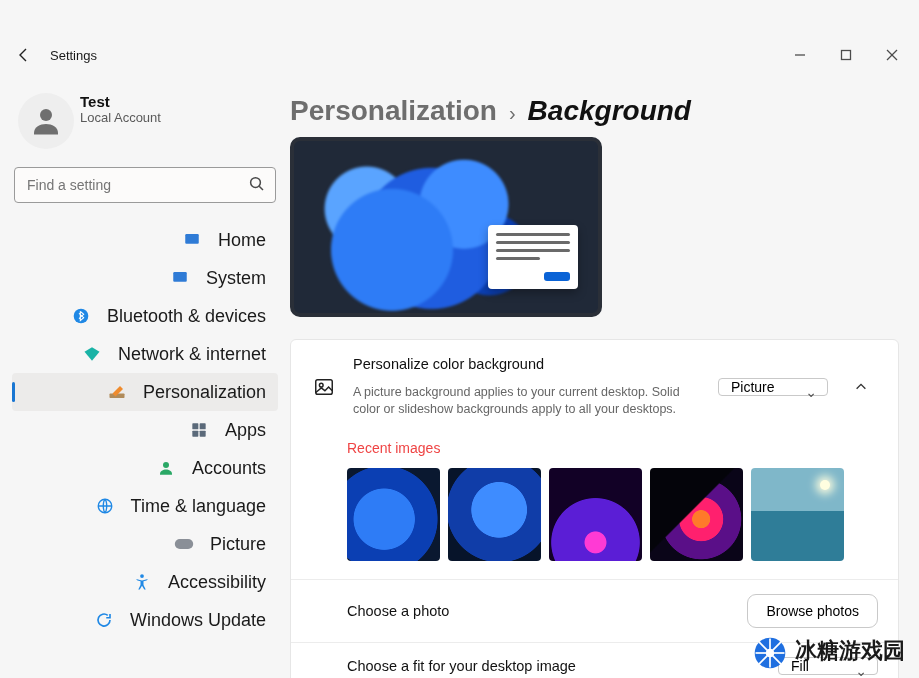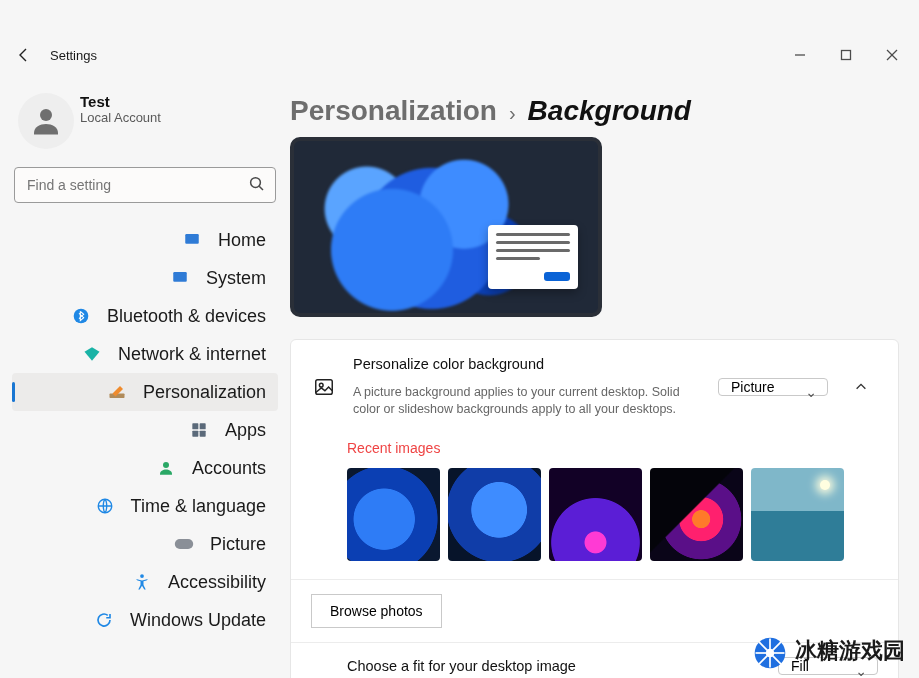--- a/index.html
+++ b/index.html
@@ -68,21 +68,21 @@
   .th { width:93px; height:93px; border-radius:4px; cursor:pointer; }
   .th1 { background: radial-gradient(circle at 40% 55%, #2e7cf6 0 40%, #0b3fb3 41% 70%, #0a1830 71%); }
   .th2 { background: radial-gradient(circle at 55% 45%, #3e8cff 0 38%, #103da8 39% 72%, #07142a 73%); }
   .th3 { background: radial-gradient(circle at 50% 80%, #ff3ad4 0 12%, #5b1ed6 13% 50%, #120126 51%); }
   .th4 { background: linear-gradient(135deg,#04040a 0 45%,transparent 46%), radial-gradient(circle at 55% 55%, #ff7a2a 0 12%, #ff206e 13% 30%, #5a0f88 31% 55%, #0a0518 56%); }
   .th5 { background: linear-gradient(#7fb7c9 0 46%, #2f7d98 46% 100%); position:relative; }
   .th5::after { content:""; position:absolute; right:14px; top:12px; width:10px; height:10px; background:#fffee0; border-radius:50%; box-shadow:0 0 10px 4px #fffee0; }
 
   .choose-row { display:flex; align-items:center; padding:14px 20px; }
   .choose-row .lbl { font-size:14.5px; color:#111; flex:1; padding-left:36px; }
-  .browse-btn { height:34px; border:1px solid #c9c9c9; border-radius:0; background:#fff; padding:0 18px; font-size:14px; cursor:pointer; }
+  .browse-btn { height:34px; border:1px solid #c9c9c9; border-radius:9px; background:#fff; padding:0 18px; font-size:14px; cursor:pointer; }
 
   .depth-row { border:2px solid #c43a2a; margin:6px 0 0 0; border-radius:4px; display:flex; align-items:center; padding:12px 20px; }
 
   .watermark { position:absolute; right:14px; bottom:8px; display:flex; align-items:flex-start; gap:8px; font-size:22px; font-weight:700; color:#1a1a1a; }
   .wm-icon { width:34px; height:34px; }
 </style>
 </head>
 <body>
 
 <div class="titlebar">
@@ -282,20 +282,21 @@
       <div class="subhdr">Recent images</div>
       <div class="thumbs">
         <div class="th th1"></div>
         <div class="th th2"></div>
         <div class="th th3"></div>
         <div class="th th4"></div>
         <div class="th th5"></div>
       </div>
 
       <div class="choose-row" style="border-top:1px solid #ececec;">
+        <div class="lbl">Choose a photo</div>
         <button class="browse-btn">Browse photos</button>
       </div>
 
       <div class="choose-row" style="border-top:1px solid #ececec;">
         <div class="lbl">Choose a fit for your desktop image</div>
         <div class="selectbox" style="min-width:100px;">
             <span>Fill</span>
           </div>
       </div>
 

